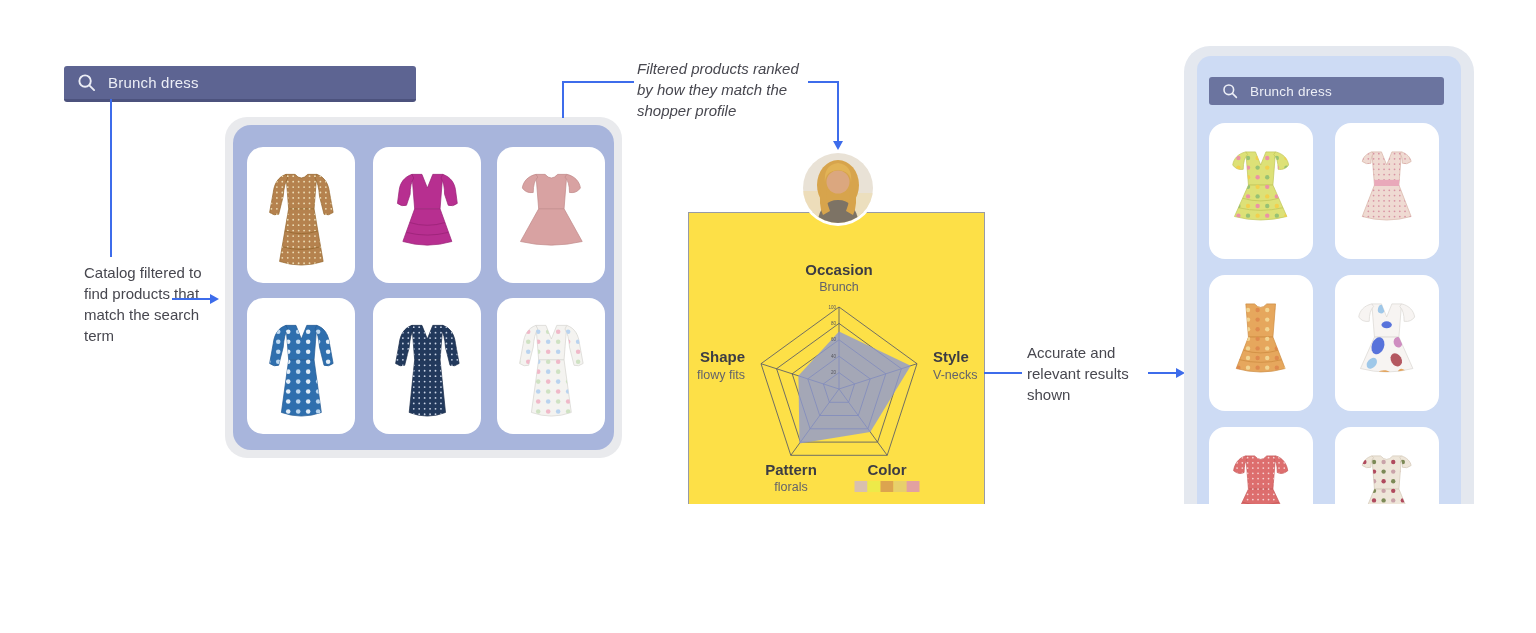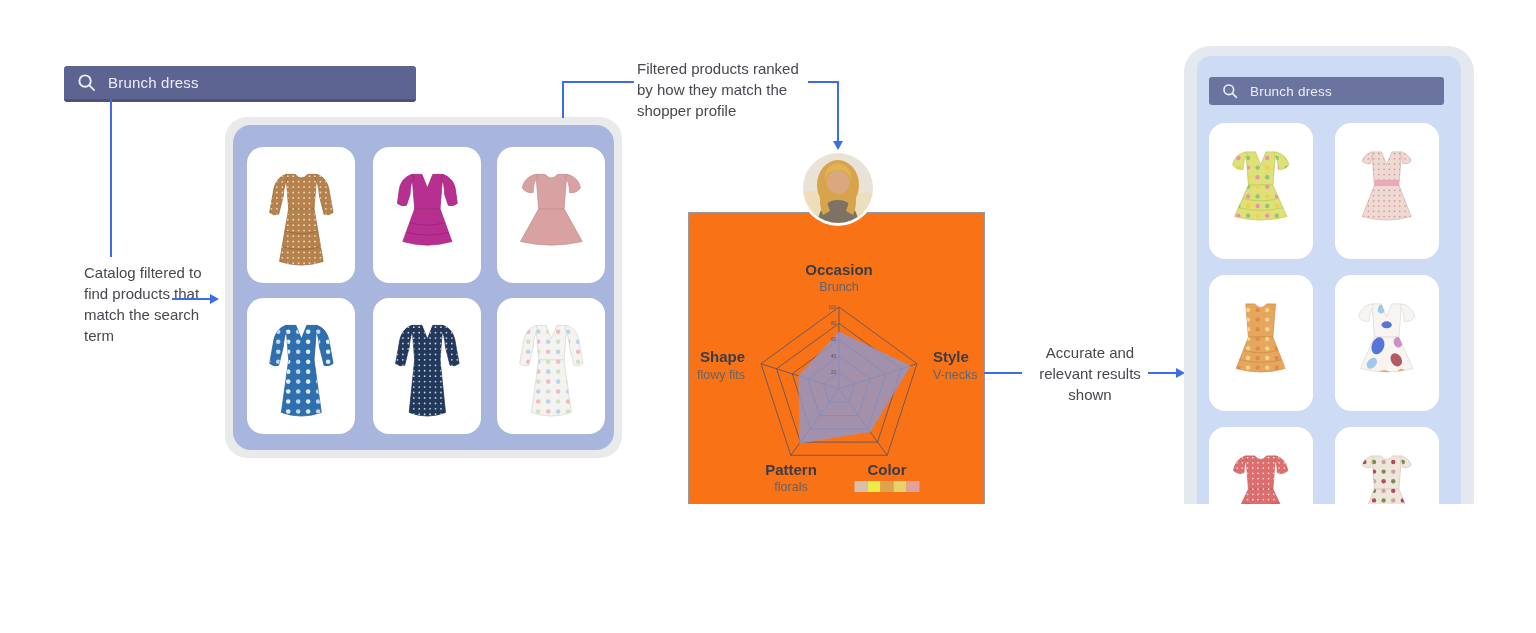--- a/index.html
+++ b/index.html
@@ -33,21 +33,21 @@
   .card{position:absolute;background:#ffffff;border-radius:16px;display:flex;
         align-items:center;justify-content:center;}
   .card svg{width:84%;height:90%;}
 
   
   .avatar{position:absolute;left:803px;top:153px;width:70px;height:70px;border-radius:50%;
           overflow:hidden;box-shadow:0 0 0 3px #fff;z-index:5;}
   .shopper-name{position:absolute;left:778px;top:226px;width:120px;text-align:center;
                 font-size:13px;font-weight:bold;letter-spacing:2px;color:#2d3147;}
   .radar-box{position:absolute;left:688px;top:212px;width:295px;height:311px;
-             background:#f97316;border:1px solid #989ba5;}
+             background:#fde047;border:1px solid #989ba5;}
 </style>
 </head>
 <body>
 
 <div class="canvas">
 
   <div class="searchbar sb-left">
     <svg class="sicon" width="19" height="19" viewBox="0 0 20 20">
       <circle cx="8.5" cy="8.5" r="6" fill="none" stroke="#eceef6" stroke-width="2"></circle>
       <line x1="13" y1="13" x2="18" y2="18" stroke="#eceef6" stroke-width="2" stroke-linecap="round"></line>
@@ -837,21 +837,21 @@
           <circle cx="68.5" cy="115" r="2.5" fill="#cfe2c3"></circle>
           <circle cx="79.5" cy="115" r="2.5" fill="#f0b9c9"></circle>
           <circle cx="90.5" cy="115" r="2.5" fill="#b9d3ef"></circle>
         </g>
       </svg>
     </div>
 
   <div class="hline" style="left:562px;top:81px;width:72px;"></div>
   <div class="vline" style="left:562px;top:81px;height:37px;"></div>
 
-  <div class="annotation" style="left:637px;top:58px;width:175px;">Filtered products ranked by how they match the shopper profile</div>
+  <div class="annotation" style="left:637px;top:58px;width:175px;font-style:italic;">Filtered products ranked by how they match the shopper profile</div>
 
   <div class="hline" style="left:808px;top:81px;width:31px;"></div>
   <div class="vline" style="left:837px;top:81px;height:60px;"></div>
   <div class="arrow-d" style="left:833px;top:141px;"></div>
 
   <div class="avatar">
     <svg viewBox="0 0 70 70" width="70" height="70">
       <rect width="70" height="70" fill="#e9e2d6"></rect>
       <rect x="0" y="38" width="22" height="32" fill="#f0dba6" opacity="0.6"></rect>
       <rect x="50" y="40" width="20" height="30" fill="#f0dba6" opacity="0.5"></rect>
@@ -894,21 +894,21 @@
         <text x="56" y="166" font-size="12.5" fill="#63636b" text-anchor="end">flowy fits</text>
         <rect x="165.5" y="268" width="13" height="11" fill="#d9c0ad"></rect>
         <rect x="178.5" y="268" width="13" height="11" fill="#edea49"></rect>
         <rect x="191.5" y="268" width="13" height="11" fill="#dca44f"></rect>
         <rect x="204.5" y="268" width="13" height="11" fill="#e8d06b"></rect>
         <rect x="217.5" y="268" width="13" height="11" fill="#e2a1a1"></rect>
       </svg>
   </div>
 
   <div class="hline" style="left:984px;top:372px;width:38px;"></div>
-  <div class="annotation" style="left:1027px;top:342px;width:126px;text-align:center;">Accurate and relevant results shown</div>
+  <div class="annotation" style="left:1027px;top:342px;width:126px;">Accurate and relevant results shown</div>
   <div class="hline" style="left:1148px;top:372px;width:28px;"></div>
   <div class="arrow-r" style="left:1176px;top:368px;"></div>
 
   <div class="results-shadow" style="left:1184px;top:46px;width:290px;height:536px;"></div>
   <div class="results-panel" style="left:1197px;top:56px;width:264px;height:516px;"></div>
 
   <div class="searchbar sb-right">
     <svg class="sicon" width="16" height="16" viewBox="0 0 20 20">
       <circle cx="8.5" cy="8.5" r="6" fill="none" stroke="#eceef6" stroke-width="2"></circle>
       <line x1="13" y1="13" x2="18" y2="18" stroke="#eceef6" stroke-width="2" stroke-linecap="round"></line>

